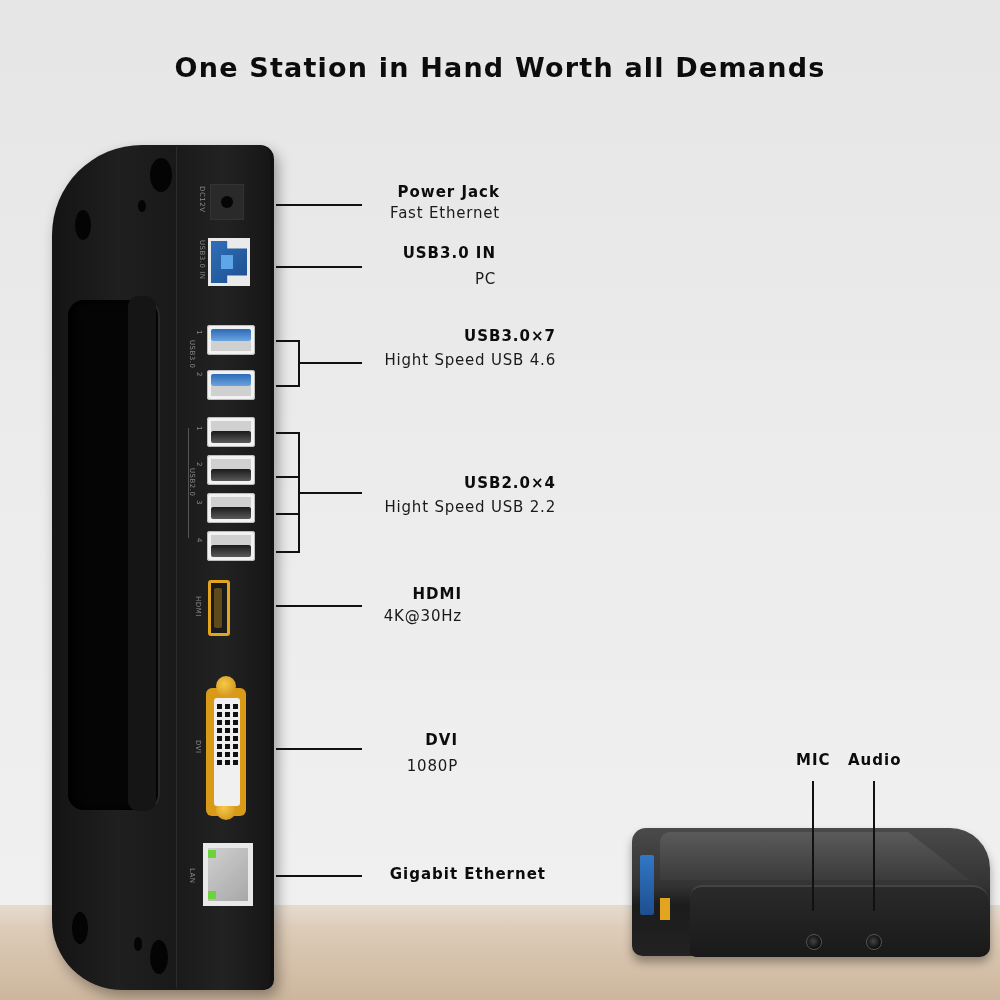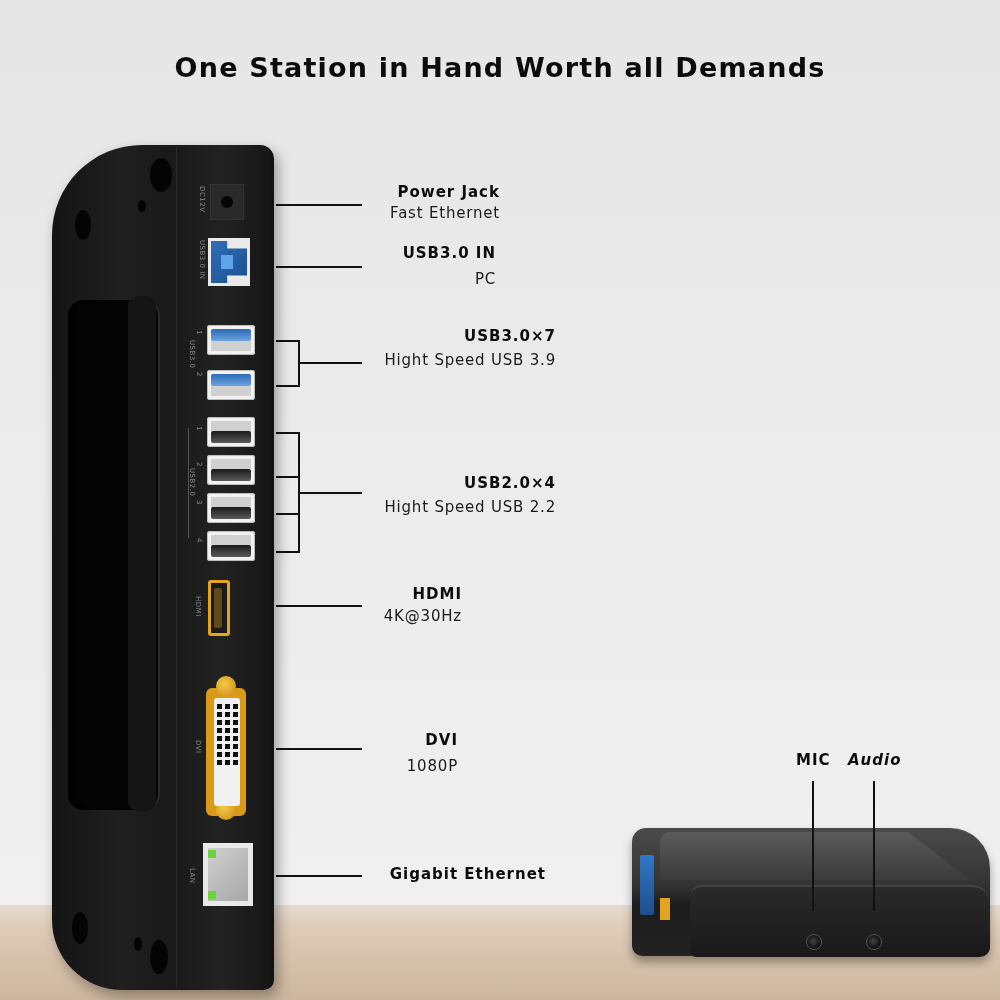--- a/index.html
+++ b/index.html
@@ -289,21 +289,21 @@
 <div class="callout" style="left:366px;top:183px;width:134px;">
   <span class="title">Power Jack</span>
   <span class="sub" style="margin-top:3px;">Fast Ethernet</span>
 </div>
 <div class="callout" style="left:376px;top:244px;width:120px;">
   <span class="title">USB3.0 IN</span>
   <span class="sub" style="margin-top:8px;">PC</span>
 </div>
 <div class="callout" style="left:366px;top:327px;width:190px;">
   <span class="title">USB3.0×7</span>
-  <span class="sub">Hight Speed USB 3.9</span>
+  <span class="sub">Hight Speed USB 4.6</span>
 </div>
 <div class="callout" style="left:366px;top:474px;width:190px;">
   <span class="title">USB2.0×4</span>
   <span class="sub">Hight Speed USB 2.2</span>
 </div>
 <div class="callout" style="left:362px;top:585px;width:100px;">
   <span class="title">HDMI</span>
   <span class="sub" style="margin-top:4px;">4K@30Hz</span>
 </div>
 <div class="callout" style="left:368px;top:731px;width:90px;">
@@ -318,15 +318,15 @@
   <div class="flat-dock"></div>
   <div class="flat-top"></div>
   <div class="flat-front"></div>
   <div class="flat-side-ports"></div>
   <div class="flat-side-gold"></div>
   <div class="jack" style="left:806px;top:934px;"></div>
   <div class="jack" style="left:866px;top:934px;"></div>
 </div>
 
 <span class="vlabel" style="left:796px;top:751px;">MIC</span>
-<span class="vlabel" style="left:848px;top:751px;font-style:italic;">Audio</span>
+<span class="vlabel" style="left:848px;top:751px;">Audio</span>
 <div class="line" style="left:812px;top:781px;width:2px;height:130px;"></div>
 <div class="line" style="left:873px;top:781px;width:2px;height:130px;"></div>
 
 </body></html>

